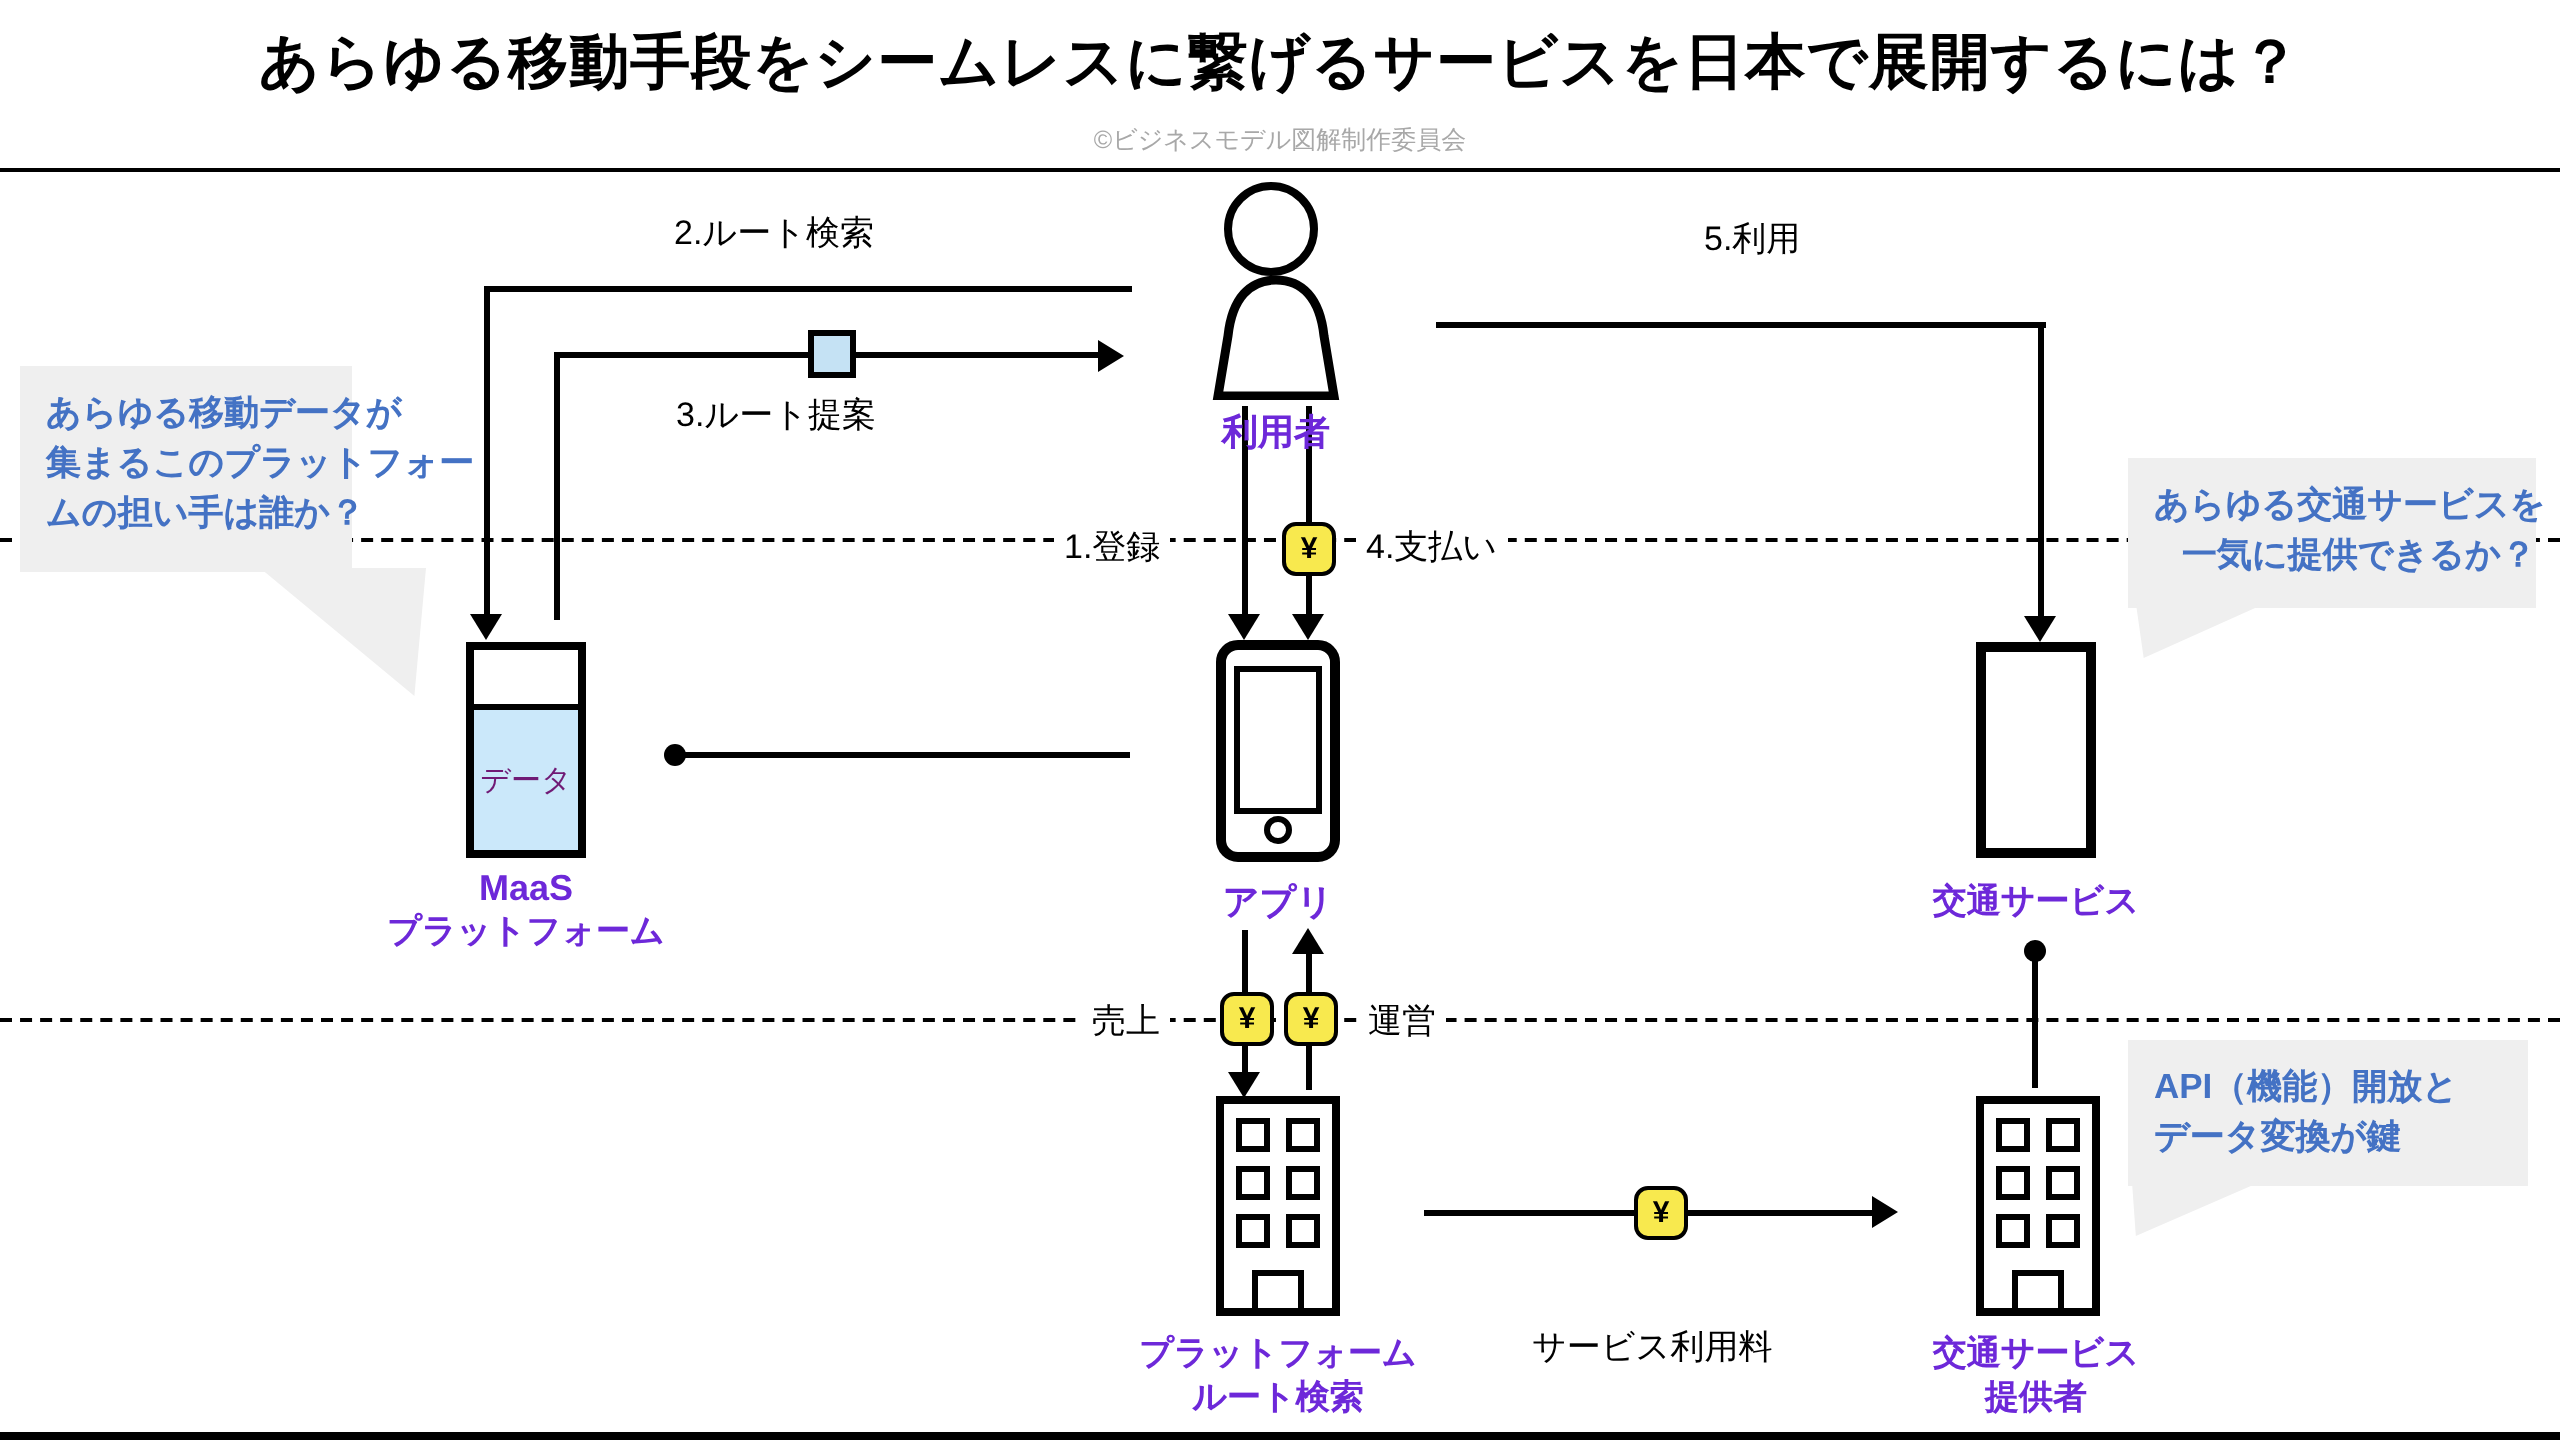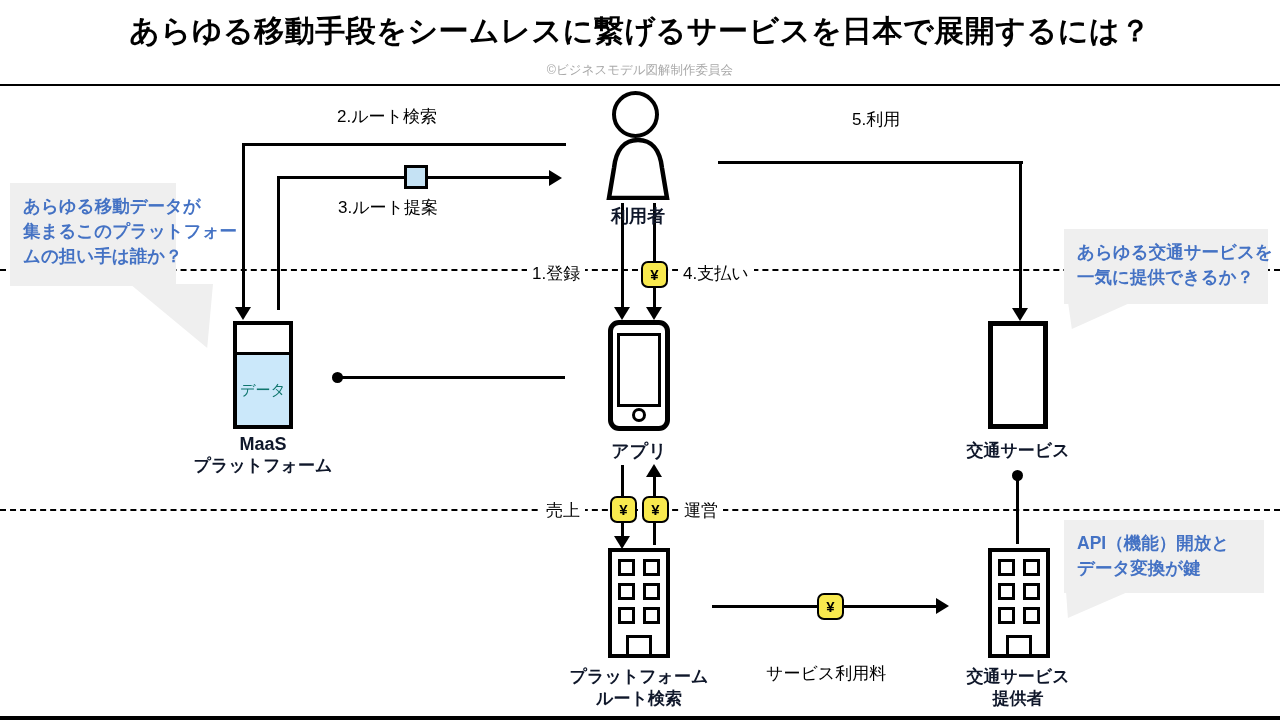--- a/index.html
+++ b/index.html
@@ -30,36 +30,36 @@
 
   
   .yen { position:absolute; width:27px; height:27px; background:#F8E94E; border:2.5px solid #000;
          border-radius:7px; z-index:4; display:flex; align-items:center; justify-content:center;
          font-weight:bold; font-size:15px; color:#000; }
   .bluebox { position:absolute; width:24px; height:24px; background:#C5E2F4; border:3px solid #000; z-index:4; }
 
   
   .flow { position:absolute; font-size:17px; color:#000; z-index:3; white-space:nowrap; }
   .flow.mask { background:#fff; padding:0 5px; }
-  .name { position:absolute; font-weight:bold; color:#0f172a; text-align:center; z-index:3; line-height:22px; }
+  .name { position:absolute; font-weight:bold; color:#6d28d9; text-align:center; z-index:3; line-height:22px; }
   .name .l1 { font-size:18px; } .name .l2 { font-size:17px; }
 
   
   .bubble { position:absolute; background:#EFEFEF; z-index:5; padding:11px 0 0 13px;
             color:#4472C4; font-weight:bold; font-size:17.5px; line-height:25px; white-space:nowrap; }
   .tail { position:absolute; background:#EFEFEF; z-index:5; }
 
   
   .person-head { position:absolute; left:612px; top:91px; width:47px; height:47px;
                  border:4.5px solid #000; border-radius:50%; background:#fff; z-index:2; }
   .maas { position:absolute; left:233px; top:321px; width:60px; height:108px;
           border:4px solid #000; background:#fff; z-index:2; }
   .maas-fill { position:absolute; left:0; right:0; bottom:0; height:73px; background:#CBE8FA;
                border-top:3px solid #000; display:flex; align-items:center; justify-content:center;
-               font-size:15px; color:#0f766e; }
+               font-size:15px; color:#701a75; }
   .phone { position:absolute; left:608px; top:320px; width:62px; height:111px;
            border:5px solid #000; border-radius:11px; background:#fff; z-index:2; }
   .phone-screen { position:absolute; left:4px; top:8px; width:44px; height:74px;
                   border:3px solid #000; background:#fff; }
   .phone-home { position:absolute; bottom:4px; left:50%; transform:translateX(-50%);
                 width:14px; height:14px; border:3px solid #000; border-radius:50%; background:#fff; }
   .transport-box { position:absolute; left:988px; top:321px; width:60px; height:108px;
                    border:5px solid #000; background:#fff; z-index:2; }
   .building { position:absolute; width:62px; height:110px; border:4px solid #000; background:#fff; z-index:2; }
   .bwin { position:absolute; width:17px; height:17px; border:3px solid #000; background:#fff; }
@@ -184,21 +184,21 @@
     <div class="l2">提供者</div>
   </div>
 
   <div class="bubble" style="left:10px; top:183px; width:166px; height:103px;">
     <div>あらゆる移動データが</div>
     <div>集まるこのプラットフォー</div>
     <div>ムの担い手は誰か？</div>
   </div>
   <div class="tail" style="left:130px; top:284px; width:83px; height:64px; clip-path:polygon(0 0,100% 0,93% 100%);"></div>
 
-  <div class="bubble" style="left:1064px; top:229px; width:204px; height:75px;">
+  <div class="bubble" style="left:1064px; top:229px; width:204px; height:75px;text-align:right;">
     <div>あらゆる交通サービスを</div>
     <div>一気に提供できるか？</div>
   </div>
   <div class="tail" style="left:1068px; top:302px; width:64px; height:27px; clip-path:polygon(0 0,100% 0,6% 100%);"></div>
 
   <div class="bubble" style="left:1064px; top:520px; width:200px; height:73px;">
     <div>API（機能）開放と</div>
     <div>データ変換が鍵</div>
   </div>
   <div class="tail" style="left:1066px; top:591px; width:64px; height:27px; clip-path:polygon(0 0,100% 0,3% 100%);"></div>

